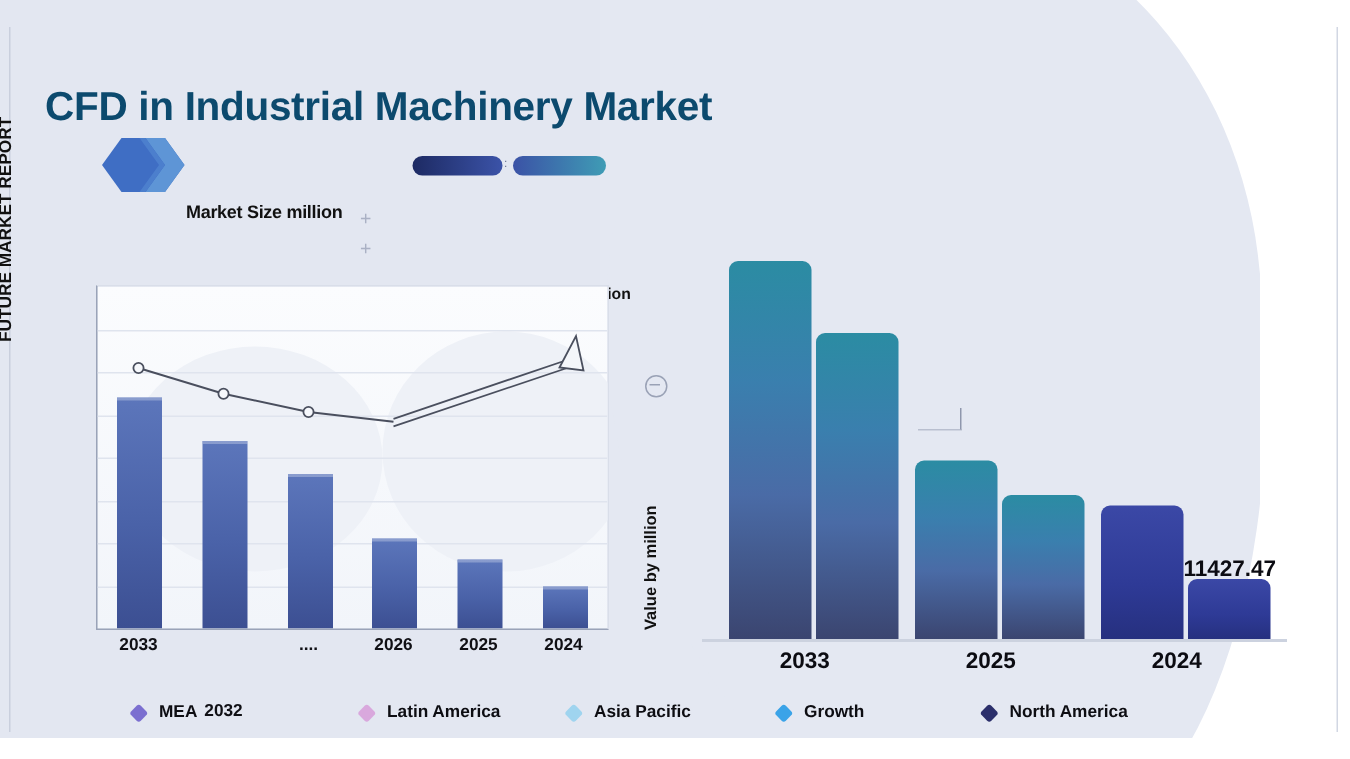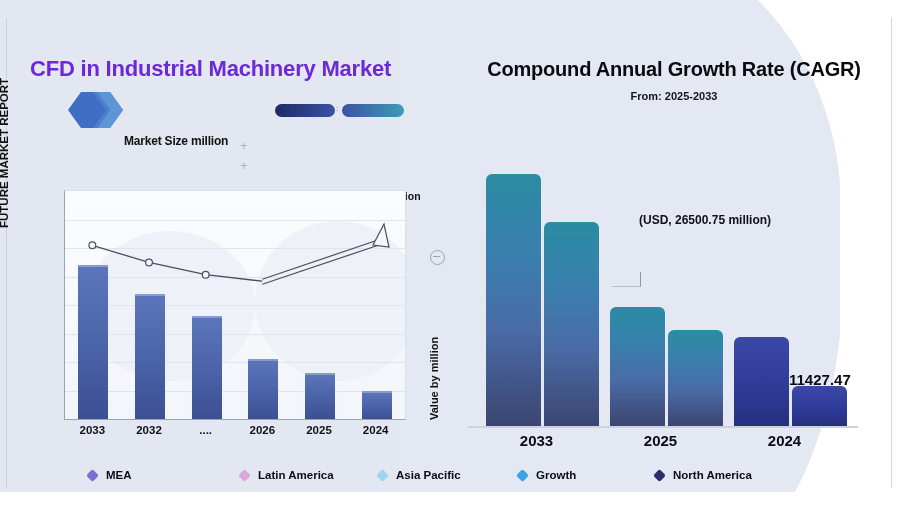--- a/index.html
+++ b/index.html
@@ -21,22 +21,22 @@
   .bg-white-right{position:absolute;right:0;top:0;width:60px;height:506px;
                   background:#ffffff;}
   .bg-strip-bottom{position:absolute;left:0;bottom:0;width:900px;height:14px;
                    background:#ffffff;}
   .edge-line{position:absolute;left:6px;top:18px;width:1px;height:470px;
              background:#c9cfdd;}
   .edge-line-r{position:absolute;right:8px;top:18px;width:1px;height:470px;
                background:#d2d7e3;}
 
   
-  .title-left{position:absolute;left:30px;top:56px;font-size:22px;
-              font-weight:bold;color:#6d28d9;letter-spacing:-.2px;}
+  .title-left{position:absolute;left:30px;top:56px;font-size:27px;
+              font-weight:bold;color:#0c4a6e;letter-spacing:-.2px;}
   .logo-hex{position:absolute;left:63px;top:90px;width:70px;height:40px;}
   .brandline{position:absolute;left:124px;top:98px;font-size:12px;
              font-weight:bold;color:#111;letter-spacing:-.2px;margin-top:36px;}
   .pill{position:absolute;height:13px;border-radius:7px;top:104px;}
   .pill-a{left:275px;width:60px;
           background:linear-gradient(90deg,#1d2a63 0%,#3b53a8 100%);}
   .pill-b{left:342px;width:62px;
           background:linear-gradient(90deg,#3b52a6 0%,#3f9cb5 100%);}
   .pill-colon{position:absolute;left:336px;top:104px;font-size:8px;color:#6b7490;}
   .plus{position:absolute;color:#aab1c4;font-size:13px;font-weight:500;}
@@ -131,22 +131,20 @@
   </svg>
   <div class="brandline">Market Size million</div>
 
   <div class="pill pill-a"></div>
   <div class="pill-colon">:</div>
   <div class="pill pill-b"></div>
 
   <div class="plus plus1">+</div>
   <div class="plus plus2">+</div>
 
-  <div class="title-right">Compound Annual Growth Rate (CAGR)</div>
-  <div class="subtitle-right">From: 2025-2033</div>
 
   <div class="vlabel-left">FUTURE MARKET REPORT</div>
   <div class="minus-icon"></div>
   <div class="vlabel-right">Value by million</div>
 
   <div class="val-lbl val-l">26500.75 million</div>
   <div class="val-lbl val-r">13750.45 million</div>
 
   <div class="chartbox">
     <div class="blob blob1"></div>
@@ -176,28 +174,27 @@
         <circle cx="28.333333333333332" cy="55.37142857142857" r="3.4" fill="#f6f8fc" stroke="#4a4f5e" stroke-width="1.2"></circle>
         <circle cx="85" cy="72.47142857142856" r="3.4" fill="#f6f8fc" stroke="#4a4f5e" stroke-width="1.2"></circle>
         <circle cx="141.66666666666666" cy="84.68571428571428" r="3.4" fill="#f6f8fc" stroke="#4a4f5e" stroke-width="1.2"></circle>
       </g>
     <path id="arrow-path" fill="none" stroke="#4a4f5e" stroke-width="1.2" d="M198.33333333333334,89.20000000000002 L314,50 M198.33333333333334,94.20000000000002 L321,53"></path>
     <path id="arrow-head" fill="#f4f6fa" stroke="#4a4f5e" stroke-width="1.2" d="M309,55 L320,34 L325,57 Z"></path>
   </svg>
 
   <div id="left-ticks">
       <div class="ltick" style="left: 69.3333px;">2033</div>
-      <div class="ltick" style="left: 126px;">2032</div>
+      <div class="ltick" style="left: 126px; margin-top: 44px;">2032</div>
       <div class="ltick" style="left: 182.667px;">....</div>
       <div class="ltick" style="left: 239.333px;">2026</div>
       <div class="ltick" style="left: 296px;">2025</div>
       <div class="ltick" style="left: 352.667px;">2024</div>
     </div>
 
-  <div class="cagr-sub">(USD, 26500.75 million)</div>
   <div class="bracket"></div>
 
   <div id="right-bars">
       <div class="rbar teal" style="left: 486px; width: 55px; height: 251.757px; bottom: 80px; position: absolute;"></div>
       <div class="rbar teal" style="left: 544px; width: 55px; height: 204.25px; bottom: 80px; position: absolute;"></div>
       <div class="rbar teal" style="left: 610px; width: 55px; height: 118.75px; bottom: 80px; position: absolute;"></div>
       <div class="rbar teal" style="left: 668px; width: 55px; height: 95.95px; bottom: 80px; position: absolute;"></div>
       <div class="rbar royal" style="left: 734px; width: 55px; height: 89.3px; bottom: 80px; position: absolute;"></div>
       <div class="rbar royal" style="left: 792px; width: 55px; height: 39.9px; bottom: 80px; position: absolute;"></div>
     </div>

